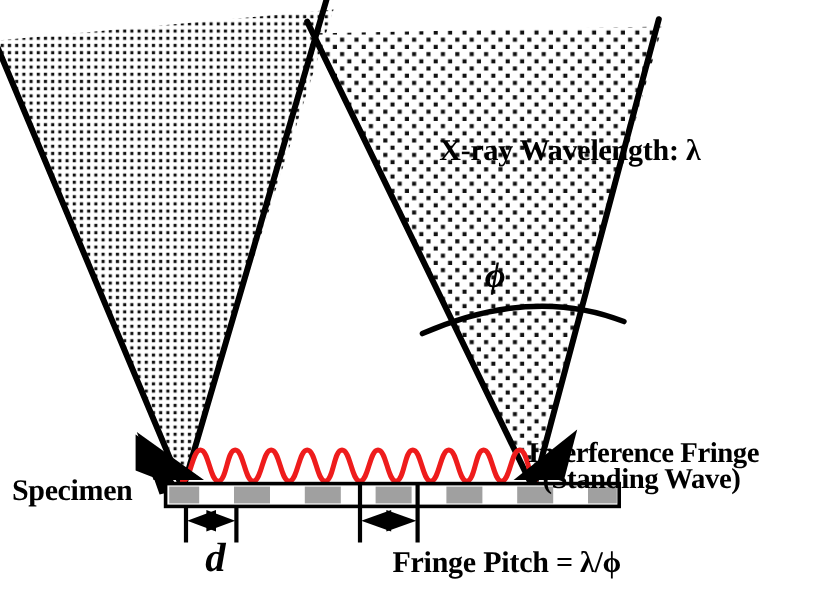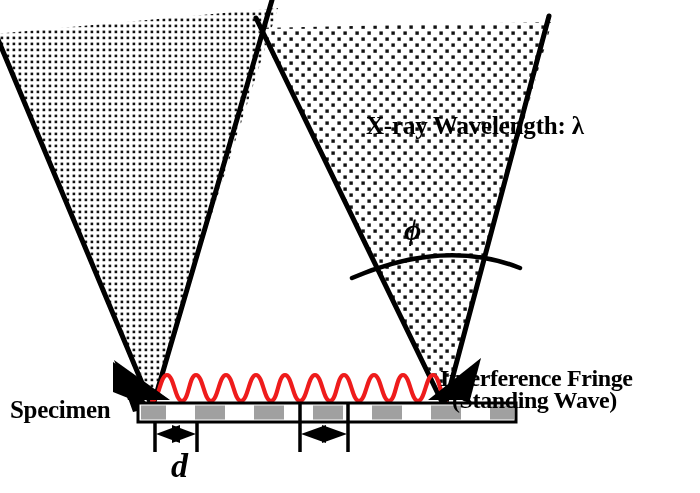--- a/index.html
+++ b/index.html
@@ -202,14 +202,15 @@
   <div class="label greek" id="label-phi">ϕ</div>
 
   <div class="label" id="label-fringes">Interference Fringe</div>
 
   <div class="label" id="label-specimen">Specimen</div>
 
   <div class="label" id="label-standing">(Standing Wave)</div>
 
   <div class="label" id="label-d">d</div>
 
+  <div class="label" id="label-pitch">Fringe Pitch = λ/ϕ</div>
 
 </div>
 
 </body></html>

